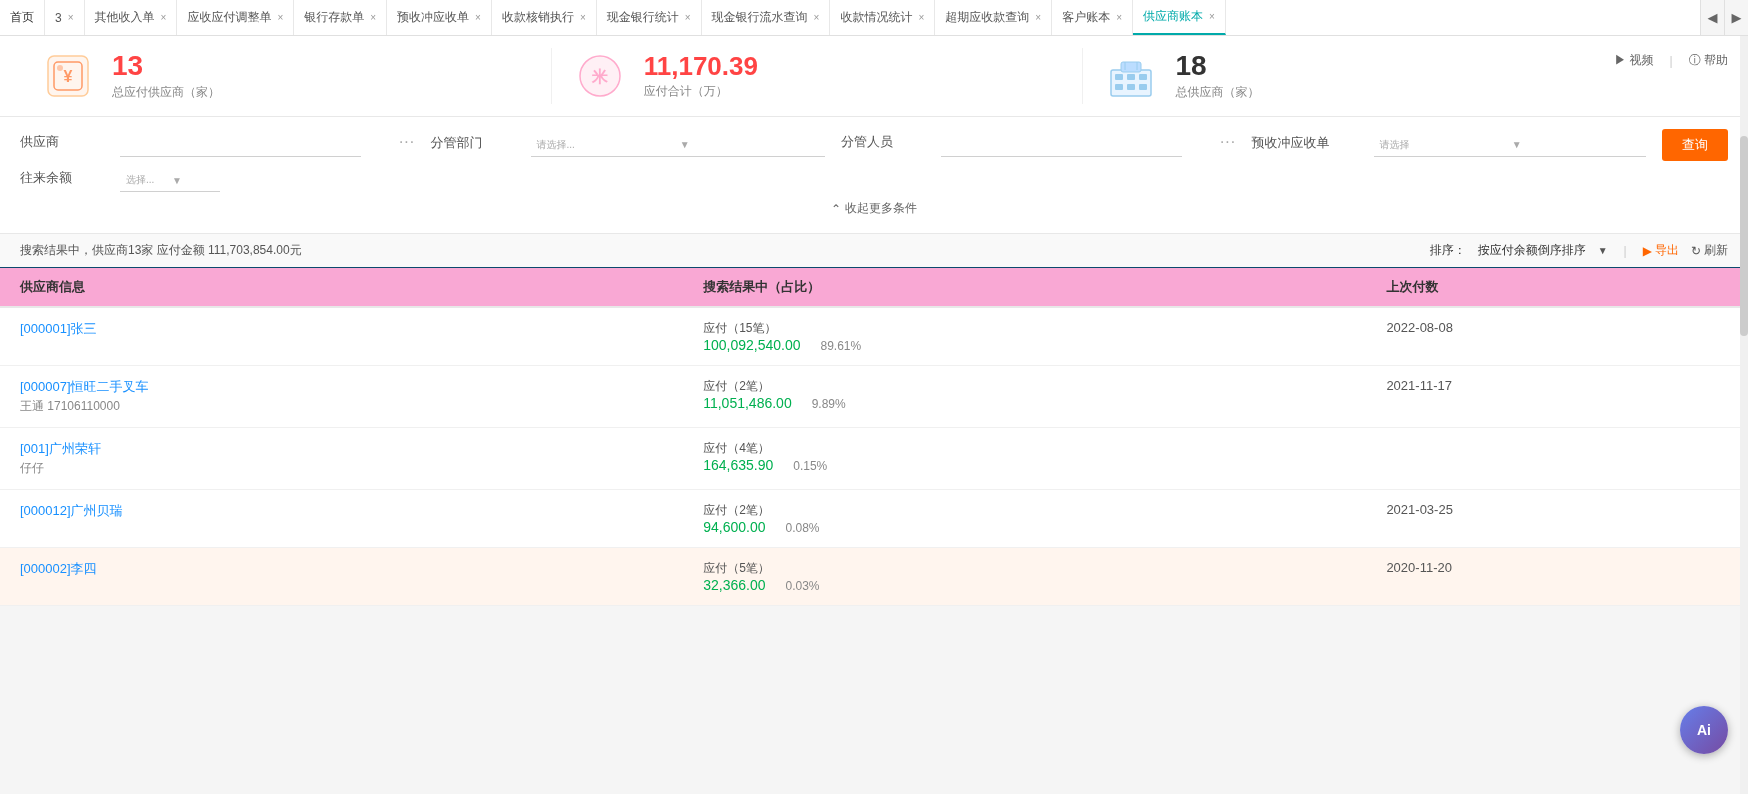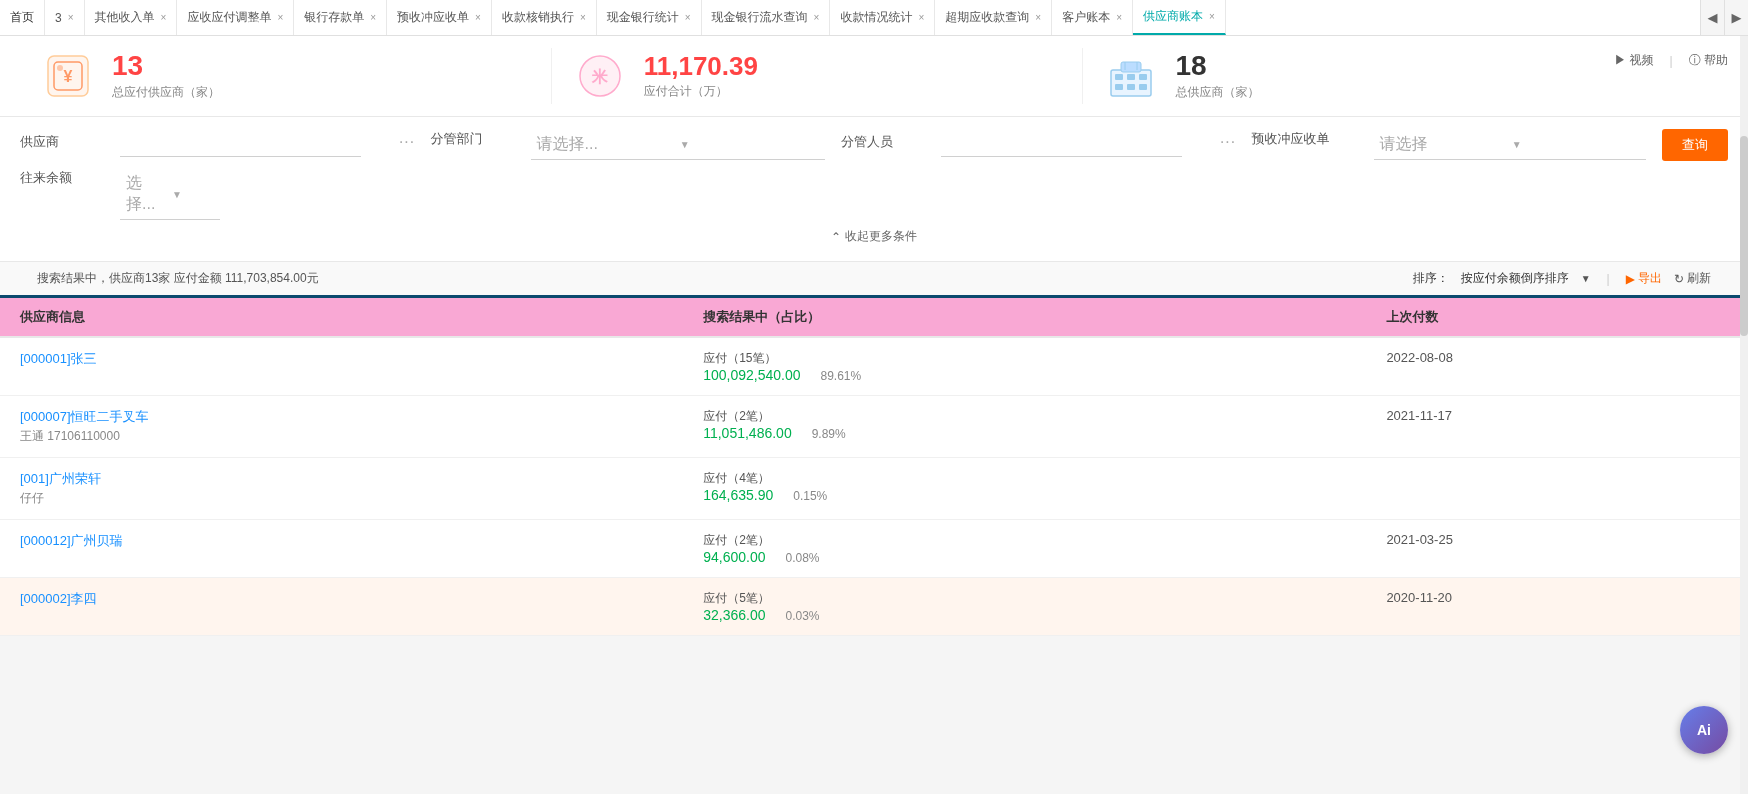--- a/index.html
+++ b/index.html
@@ -47,37 +47,37 @@
     .filter-item { display: flex; flex: 1; gap: 36px; }
     .filter-label { font-size: 13px; color: #555; white-space: nowrap; margin-right: 8px; min-width: 56px; }
     .filter-input {
       flex: 1; border: none; border-bottom: 1px solid #d0d0d0; padding: 4px 6px;
       font-size: 13px; color: #333; outline: none; background: transparent;
     }
     .filter-select {
       flex: 1; display: flex; align-items: center; border-bottom: 1px solid #d0d0d0;
       padding: 4px 6px; cursor: pointer; position: relative;
     }
-    .filter-select span { flex: 1; color: #aaa; font-size: 16px; }
+    .filter-select span { flex: 1; color: #aaa; font-size: 10px; }
     .filter-select .arrow { color: #aaa; font-size: 10px; margin-left: 4px; }
     .filter-dots { color: #aaa; font-size: 16px; margin-left: 2px; cursor: pointer; }
     .query-btn {
       background: #ff6600; color: #fff; border: none; padding: 7px 20px;
       font-size: 13px; border-radius: 3px; cursor: pointer; white-space: nowrap;
     }
     .collapse-btn {
       display: flex; align-items: center; justify-content: center;
       gap: 4px; color: #666; font-size: 12px; cursor: pointer; margin: 4px 0 8px;
     }
     .collapse-btn::before { content: "⌃ "; }
 
     
     .result-bar {
-      display: flex; align-items: center; background: #f9f9f9; padding: 8px 37px;
-      border-bottom: 3px solid #0c4a6e; font-size: 12px; color: #555;
+      display: flex; align-items: center; background: #f9f9f9; padding: 8px 20px;
+      border-bottom: 1px solid #0c4a6e; font-size: 12px; color: #555;
     }
     .result-bar .result-text { flex: 1; }
     .result-bar .actions { display: flex; align-items: center; gap: 12px; font-size: 12px; color: #555; }
     .result-bar .sort-label { color: #333; }
     .result-bar .sort-value { color: #333; cursor: pointer; }
     .result-bar .action-btn { display: flex; align-items: center; gap: 3px; cursor: pointer; color: #ff6600; }
     .result-bar .refresh-btn { display: flex; align-items: center; gap: 3px; cursor: pointer; color: #555; }
 
     
     .table-container { background: #fff; margin: 0; }

